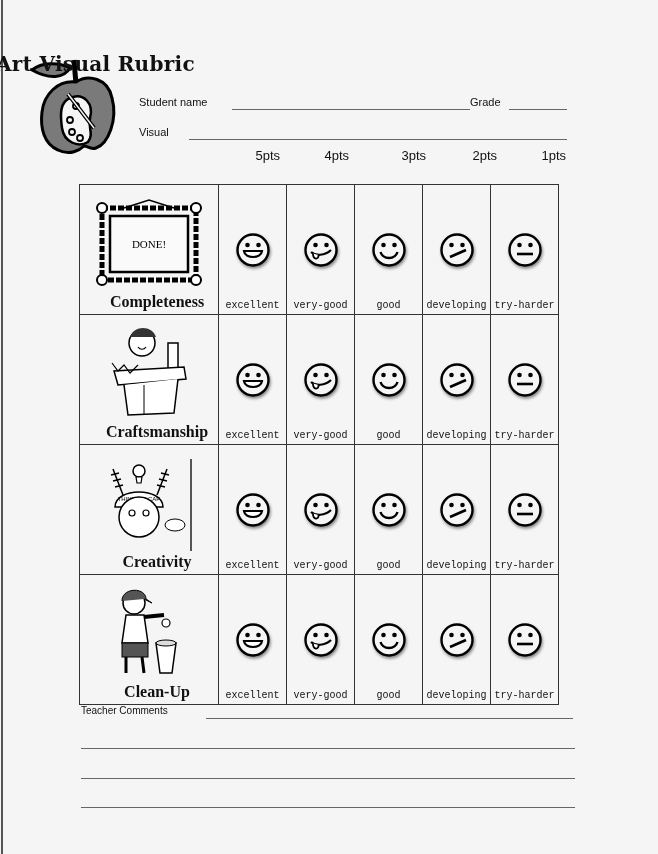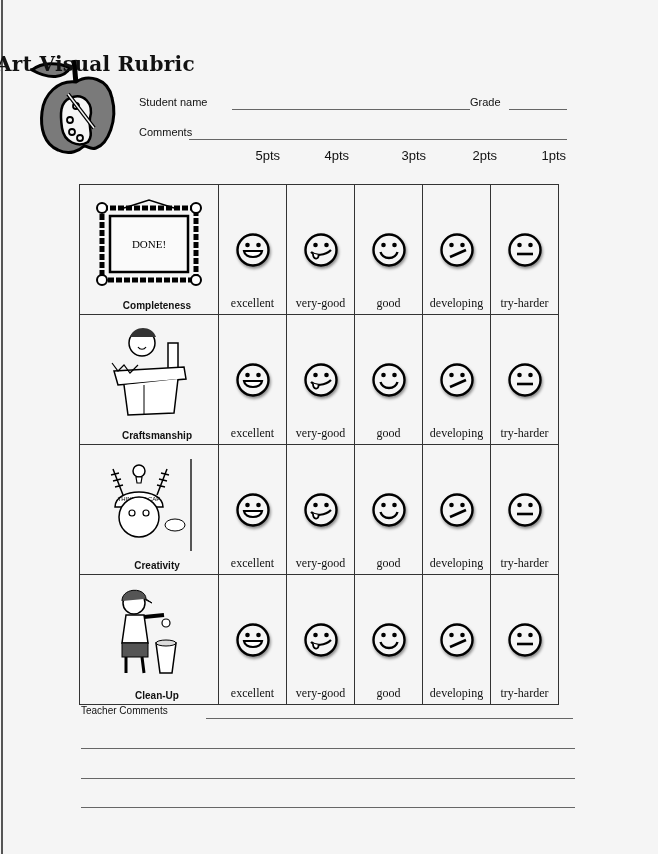--- a/index.html
+++ b/index.html
@@ -9,23 +9,23 @@
   .title{position:absolute;left:0;width:590px;top:52px;text-align:left;font-family:"DejaVu Serif",serif;font-weight:bold;font-size:20px;letter-spacing:0.3px;}
   .title span{position:relative;left:-4px;}
   .field{position:absolute;font-size:11px;}
   .line{position:absolute;height:1px;background:#666;}
   .col-head{position:absolute;top:148px;width:69px;text-align:right;font-size:13px;}
   table.rubric{position:absolute;left:79px;top:165px;border-collapse:collapse;margin-top:19px;}
   table.rubric td{border:1.5px solid #333;padding:0;position:relative;vertical-align:bottom;}
   td.crit{width:138px;height:129px;text-align:center;}
   td.score{width:67px;height:129px;text-align:center;}
   .crit-img{position:absolute;left:10px;right:10px;top:6px;height:104px;display:flex;align-items:center;justify-content:center;}
-  .crit-label{position:absolute;left:16px;right:0;bottom:3px;font-family:Liberation Sans, sans-serif;font-weight:bold;font-size:10px;}
+  .crit-label{position:absolute;left:16px;right:0;bottom:3px;font-family:Liberation Serif, serif;font-weight:bold;font-size:16px;}
   .face{position:absolute;left:50%;top:47px;margin-left:-18px;width:36px;height:36px;filter:drop-shadow(1px 2px 1.5px rgba(0,0,0,0.45));}
-  .score-label{position:absolute;left:0;right:0;bottom:3px;font-family:Liberation Serif, serif;font-size:12px;}
+  .score-label{position:absolute;left:0;right:0;bottom:3px;font-family:Liberation Mono, monospace;font-size:10px;}
   .comments{position:absolute;left:81px;top:705px;font-size:10px;}
 </style>
 </head>
 <body>
 
 <div class="page-edge"></div>
 
 <svg class="apple" viewBox="0 0 96 100">
   <path d="M4,12 C14,4 30,4 42,10 C36,20 22,22 4,12 Z" fill="#7a7a7a" stroke="#000" stroke-width="3"></path>
   <path d="M46,2 L48,26" stroke="#000" stroke-width="5"></path>
@@ -39,21 +39,21 @@
   <path d="M40,36 L66,70" stroke="#f5f5f5" stroke-width="1.5"></path>
 </svg>
 
 <div class="title"><span>Art Visual Rubric</span></div>
 
 <div class="field" style="left:139px;top:96px;">Student name</div>
 <div class="line" style="left:232px;top:109px;width:238px;"></div>
 <div class="field" style="left:470px;top:96px;">Grade</div>
 <div class="line" style="left:509px;top:109px;width:58px;"></div>
 
-<div class="field" style="left:139px;top:126px;">Comments</div>
+<div class="field" style="left:139px;top:126px;">Visual</div>
 <div class="line" style="left:189px;top:139px;width:378px;"></div>
 
 <div class="col-head" style="left:211px;">5pts</div>
 <div class="col-head" style="left:280px;">4pts</div>
 <div class="col-head" style="left:357px;">3pts</div>
 <div class="col-head" style="left:428px;">2pts</div>
 <div class="col-head" style="left:497px;">1pts</div>
 
 <svg width="0" height="0" style="position:absolute">
   <defs>

